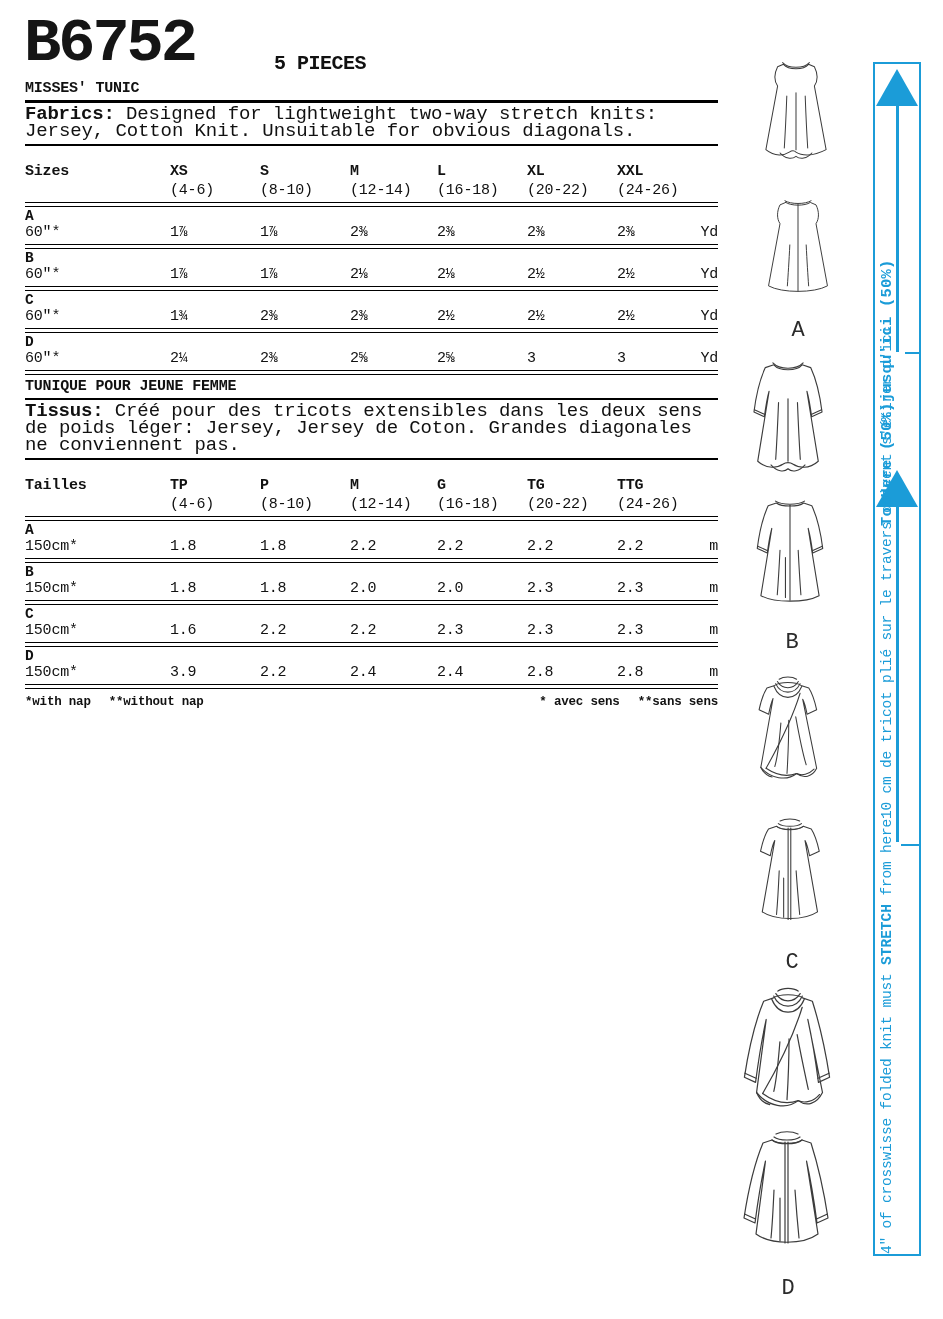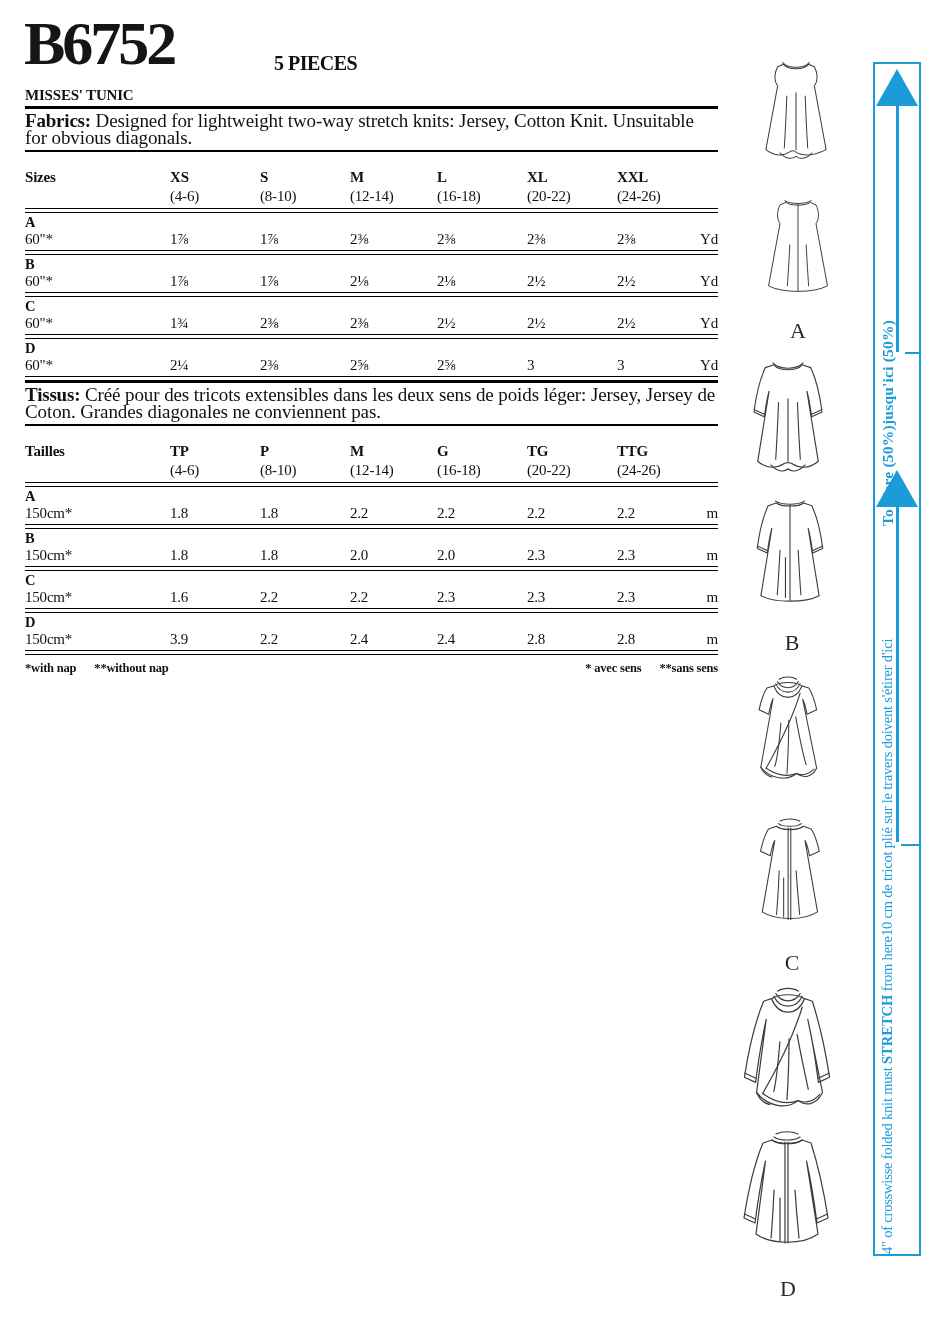--- a/index.html
+++ b/index.html
@@ -1,35 +1,35 @@
 <!DOCTYPE html>
 <html><head>
 <meta charset="utf-8">
 <style>
   * { margin:0; padding:0; box-sizing:border-box; }
   html,body { background:#ffffff; }
   .page {
     position:relative; width:943px; height:1319px; background:#fff;
-    font-family:Liberation Serif, serif; color:#111; overflow:hidden;
+    font-family:Liberation Mono, monospace; color:#111; overflow:hidden;
   }
   
   .pattern-number {
     position:absolute; left:24px; top:8px;
     font-size:62px; font-weight:bold; letter-spacing:-3px; color:#151515;
   }
   .pieces {
     position:absolute; left:254px; top:52px;
     font-size:20px; font-weight:600; letter-spacing:-0.5px;margin-left:20px;
   }
   .difficulty {
     position:absolute; left:490px; top:30px; width:228px;
     text-align:right; font-weight:bold; font-size:17px; line-height:22px;
   }
   
-  .content { position:absolute; left:25px; top:86px; width:693px; }
+  .content { position:absolute; left:25px; top:80px; width:693px; }
   .section-title { font-size:15px; font-weight:bold; line-height:18px; padding-bottom:2px; letter-spacing:-0.2px; }
   .rule-thick { height:3px; background:#000; }
   .rule { height:2px; background:#000; }
   .rule-double { height:5px; border-top:1.6px solid #000; border-bottom:1.6px solid #000; }
   .para { font-size:19px; line-height:17px; padding:3px 0 4px; letter-spacing:-0.1px; }
   .para b { letter-spacing:-0.2px; }
   .tgrid { display:grid; grid-template-columns:145px 90px 90px 87px 90px 90px 76px 1fr; }
   .tgrid .c { font-size:15px; line-height:19px; letter-spacing:-0.2px; }
   .tgrid.names { padding-top:16px; }
   .tgrid.names .c { font-weight:bold; }
@@ -159,20 +159,21 @@
         <div class="c">2⅜</div>
         <div class="c">2⅝</div>
         <div class="c">2⅝</div>
         <div class="c">3</div>
         <div class="c">3</div>
         <div class="c unit">Yd</div>
       </div>
     </div>
     <div class="rule-double"></div>
 
+    <div class="section-title" style="padding-top:3px;">TUNIQUE POUR JEUNE FEMME</div>
     <div class="rule"></div>
     <div class="para"><b>Tissus:</b><span> Créé pour des tricots extensibles dans les deux sens de poids léger: Jersey, Jersey de Coton. Grandes diagonales ne conviennent pas.</span></div>
     <div class="rule"></div>
 
     <div class="tgrid names">
       <div class="c">Tailles</div>
       <div class="c">TP</div>
       <div class="c">P</div>
       <div class="c">M</div>
       <div class="c">G</div>

